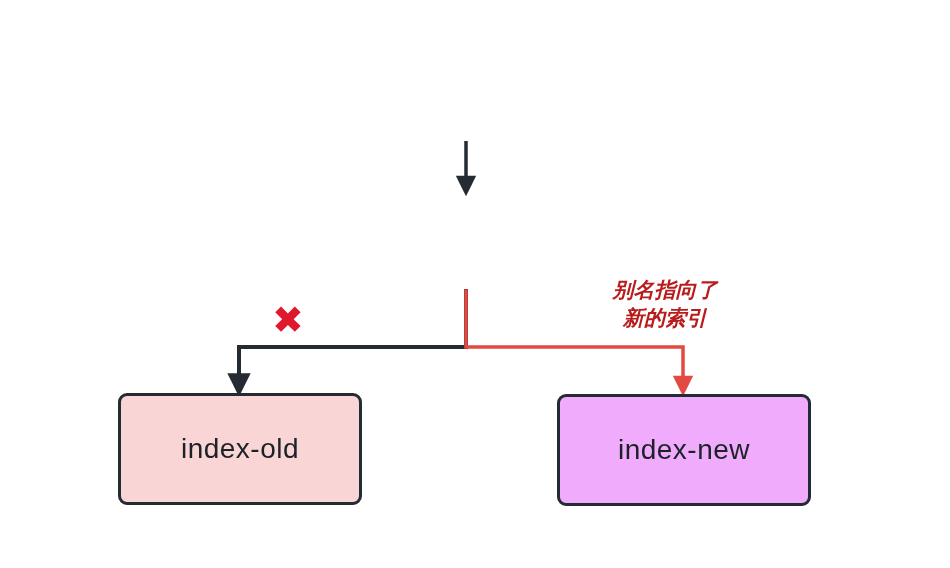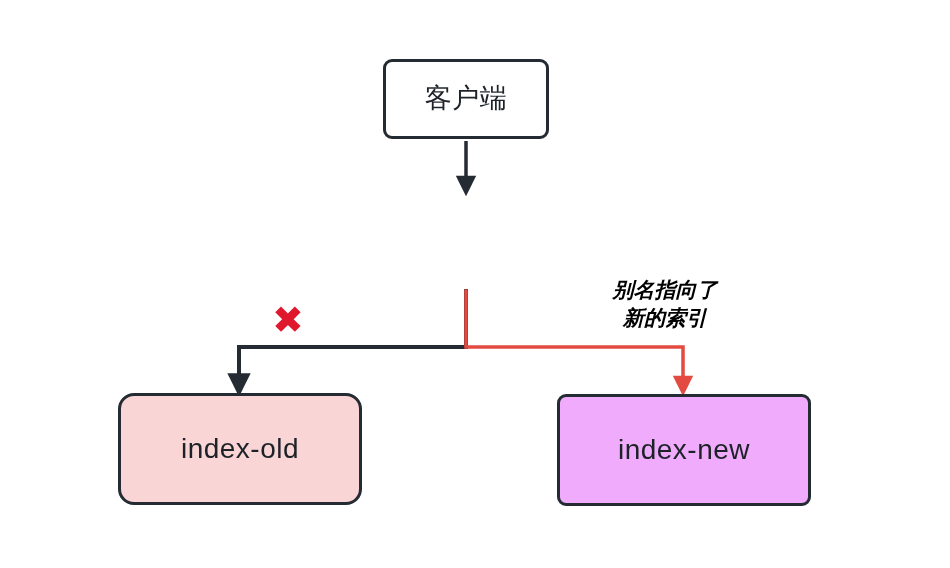--- a/index.html
+++ b/index.html
@@ -58,41 +58,40 @@
     background: #ade4e4;
     font-size: 28px;
   }
   #node-index-old {
     left: 118px;
     top: 393px;
     width: 244px;
     height: 112px;
     background: #f9d5d5;
     font-size: 28px;
-    border-radius: 16px;
   }
   #node-index-new {
     left: 557px;
     top: 394px;
     width: 254px;
     height: 112px;
     background: #f0abfc;
     font-size: 28px;
   }
   #annotation-alias-points-new {
     position: absolute;
     left: 575px;
     top: 276px;
     width: 180px;
     text-align: center;
     font-style: italic;
     font-weight: bold;
     font-size: 21px;
     line-height: 1.32;
-    color: #000000;
+    color: #b91c1c;
     white-space: pre-line;
   }
   #mark-x-old {
     position: absolute;
     left: 268px;
     top: 300px;
     width: 40px;
     height: 40px;
     color: #e0182d;
     font-size: 38px;
@@ -123,23 +122,20 @@
 
     <g>
       <path d="M 466 291 L 466 347 L 239 347 L 239 385" stroke="#252b33" stroke-width="4" fill="none" stroke-linecap="square" stroke-linejoin="miter" marker-end="url(#arrow-dark)"></path>
     </g>
 
     <g>
       <path d="M 466 291 L 466 347 L 683 347 L 683 386" stroke="#e34a42" stroke-width="3.5" fill="none" stroke-linecap="square" stroke-linejoin="miter" marker-end="url(#arrow-red)"></path>
     </g>
   </svg>
 
-  <div class="node" id="node-client">
-    <span class="node-label">客户端</span>
-  </div>
 
 
   <div class="node" id="node-index-old">
     <span class="node-label">index-old</span>
   </div>
 
   <div class="node" id="node-index-new">
     <span class="node-label">index-new</span>
   </div>
 

